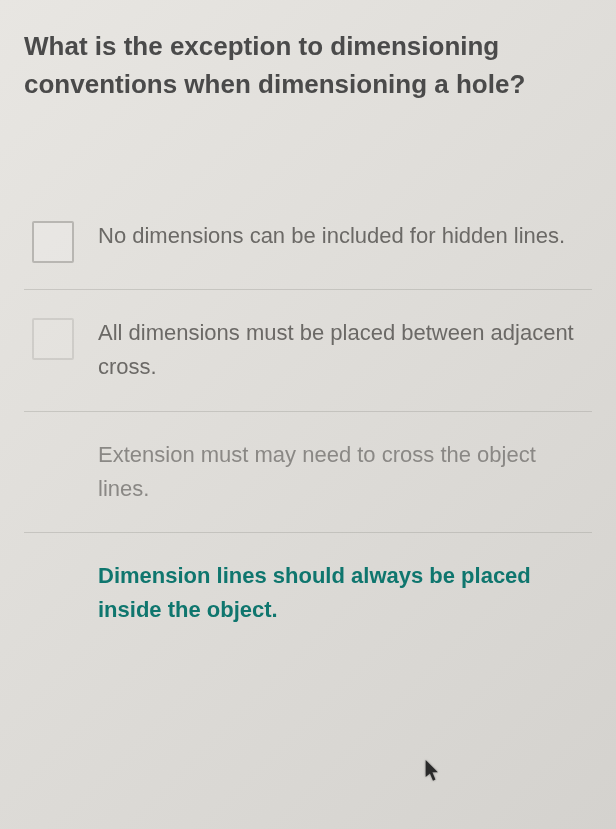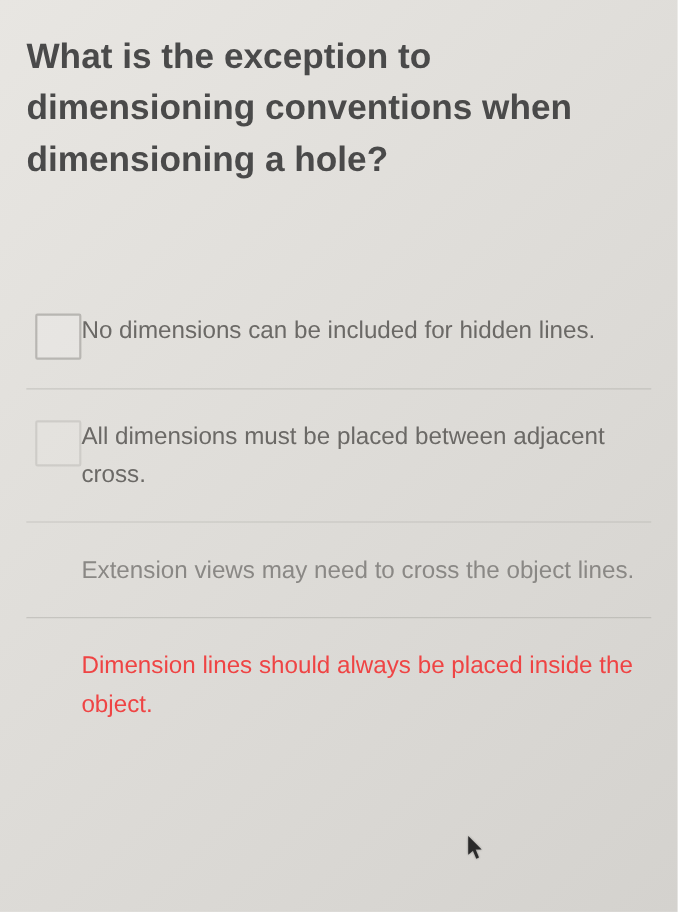--- a/index.html
+++ b/index.html
@@ -10,34 +10,35 @@
     body {
       width: 616px;
       height: 829px;
       background: linear-gradient(135deg, #e8e6e2 0%, #dedcd8 50%, #d4d2ce 100%);
       font-family: Arial, Helvetica, sans-serif;
       padding: 28px 24px 0 24px;
       position: relative;
       overflow: hidden;
     }
     .question-stem {
-      font-size: 32px;
+      font-size: 26px;
       font-weight: 700;
       color: #4a4a4a;
       line-height: 1.45;
       margin-bottom: 90px;
       filter: blur(0.3px);
     }
     .options {
       display: flex;
       flex-direction: column;
     }
     .option-row {
       display: flex;
       align-items: flex-start;
+      gap: 24px;
       padding: 26px 0 26px 0;
       border-bottom: 1px solid rgba(150,148,144,0.35);
     }
     .option-row:last-child {
       border-bottom: none;
     }
     .checkbox {
       width: 42px;
       height: 42px;
       border: 2px solid #b8b6b2;
@@ -55,21 +56,22 @@
       color: #6b6966;
       line-height: 1.55;
       flex: 1;
       padding-right: 10px;
       filter: blur(0.4px);
     }
     .option-text.faded {
       color: #8a8885;
     }
     .option-text.very-faded {
-      color: #ef4444;
+      color: #0f766e;
+      font-weight: bold;
     }
     .cursor {
       position: absolute;
       left: 424px;
       top: 760px;
       pointer-events: none;
     }
     .cursor svg {
       width: 18px;
       height: 22px;
@@ -94,21 +96,21 @@
     <div class="option-text">No dimensions can be included for hidden lines.</div>
   </div>
 
   <div class="option-row">
     <div class="checkbox faded"></div>
     <div class="option-text">All dimensions must be placed between adjacent cross.</div>
   </div>
 
   <div class="option-row">
     <div class="spacer-col"></div>
-    <div class="option-text faded">Extension views may need to cross the object lines.</div>
+    <div class="option-text faded">Extension must may need to cross the object lines.</div>
   </div>
 
   <div class="option-row">
     <div class="spacer-col"></div>
     <div class="option-text very-faded">Dimension lines should always be placed inside the object.</div>
   </div>
 
 </div>
 
 <div class="cursor">

